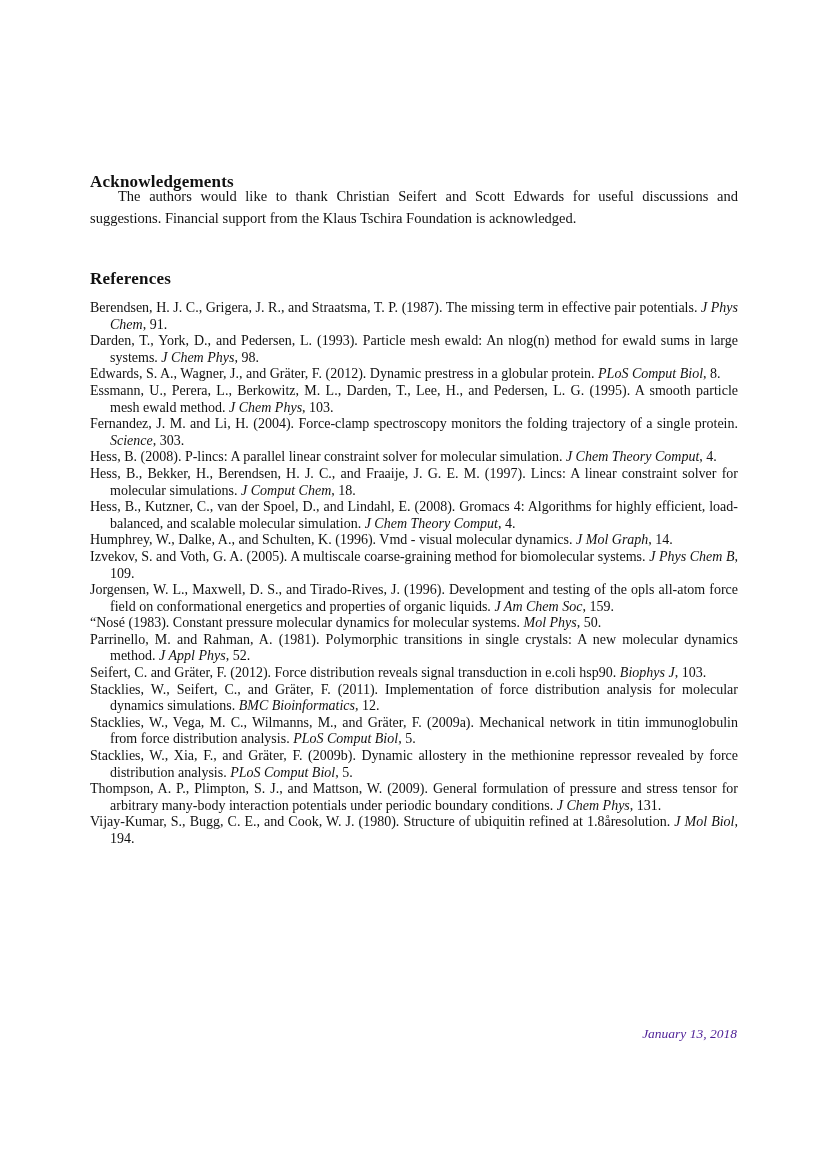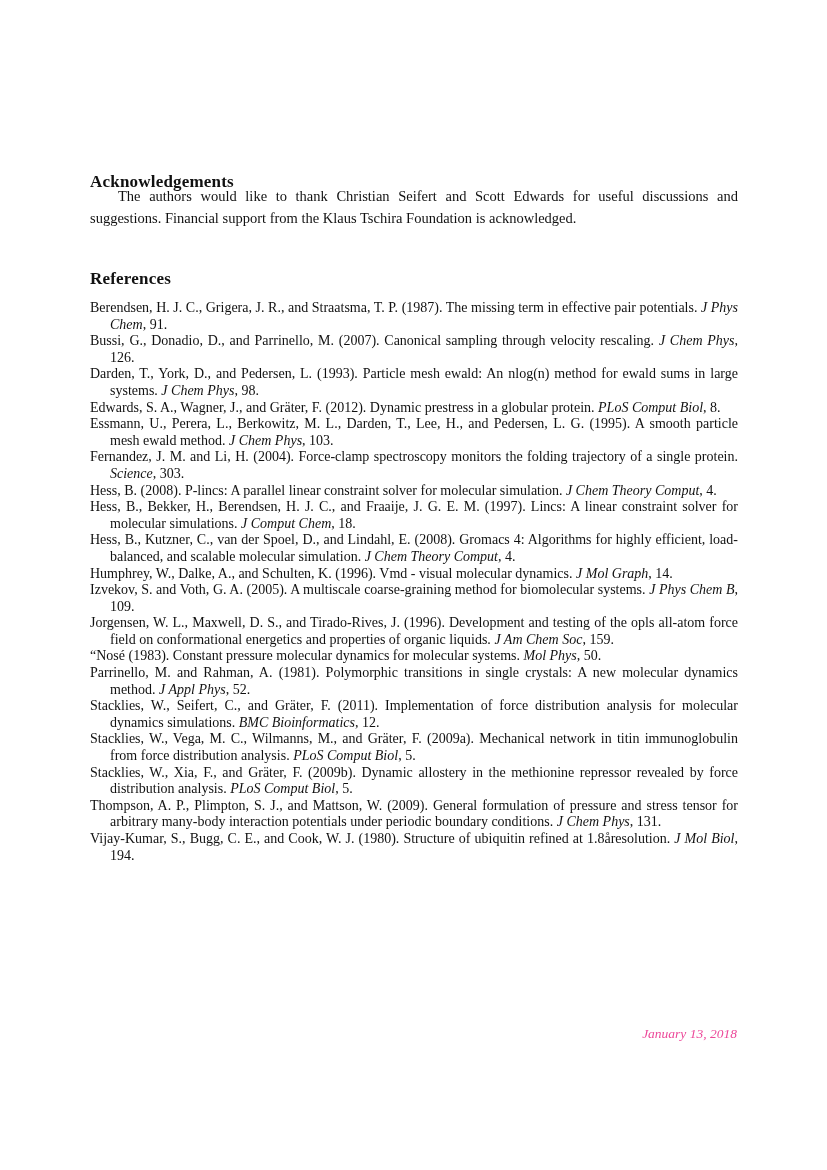--- a/index.html
+++ b/index.html
@@ -66,49 +66,49 @@
   }
   .ref em {
     font-style: italic;
   }
   .page-footer {
     position: absolute;
     right: 90px;
     top: 1026px;
     font-size: 13.5px;
     font-style: italic;
-    color: #ec4899;
+    color: #4c1d95;
   }
 </style>
 </head>
 <body>
 
 <div class="content">
 
   <h2 class="section-heading" id="ack-heading">Acknowledgements</h2>
 
   <p id="ack-paragraph">The authors would like to thank Christian Seifert and Scott Edwards for useful discussions and suggestions. Financial support from the Klaus Tschira Foundation is acknowledged.</p>
 
   <h2 class="section-heading" id="ref-heading">References</h2>
 
   <div id="ref-list">
       <p class="ref"><span>Berendsen, H. J. C., Grigera, J. R., and Straatsma, T. P. (1987). The missing term in effective pair potentials. </span><em>J Phys Chem</em><span>, 91.</span></p>
-      <p class="ref"><span>Bussi, G., Donadio, D., and Parrinello, M. (2007). Canonical sampling through velocity rescaling. </span><em>J Chem Phys</em><span>, 126.</span></p>
       <p class="ref"><span>Darden, T., York, D., and Pedersen, L. (1993). Particle mesh ewald: An nlog(n) method for ewald sums in large systems. </span><em>J Chem Phys</em><span>, 98.</span></p>
       <p class="ref"><span>Edwards, S. A., Wagner, J., and Gräter, F. (2012). Dynamic prestress in a globular protein. </span><em>PLoS Comput Biol</em><span>, 8.</span></p>
       <p class="ref"><span>Essmann, U., Perera, L., Berkowitz, M. L., Darden, T., Lee, H., and Pedersen, L. G. (1995). A smooth particle mesh ewald method. </span><em>J Chem Phys</em><span>, 103.</span></p>
       <p class="ref"><span>Fernandez, J. M. and Li, H. (2004). Force-clamp spectroscopy monitors the folding trajectory of a single protein. </span><em>Science</em><span>, 303.</span></p>
       <p class="ref"><span>Hess, B. (2008). P-lincs: A parallel linear constraint solver for molecular simulation. </span><em>J Chem Theory Comput</em><span>, 4.</span></p>
       <p class="ref"><span>Hess, B., Bekker, H., Berendsen, H. J. C., and Fraaije, J. G. E. M. (1997). Lincs: A linear constraint solver for molecular simulations. </span><em>J Comput Chem</em><span>, 18.</span></p>
       <p class="ref"><span>Hess, B., Kutzner, C., van der Spoel, D., and Lindahl, E. (2008). Gromacs 4: Algorithms for highly efficient, load-balanced, and scalable molecular simulation. </span><em>J Chem Theory Comput</em><span>, 4.</span></p>
       <p class="ref"><span>Humphrey, W., Dalke, A., and Schulten, K. (1996). Vmd - visual molecular dynamics. </span><em>J Mol Graph</em><span>, 14.</span></p>
       <p class="ref"><span>Izvekov, S. and Voth, G. A. (2005). A multiscale coarse-graining method for biomolecular systems. </span><em>J Phys Chem B</em><span>, 109.</span></p>
       <p class="ref"><span>Jorgensen, W. L., Maxwell, D. S., and Tirado-Rives, J. (1996). Development and testing of the opls all-atom force field on conformational energetics and properties of organic liquids. </span><em>J Am Chem Soc</em><span>, 159.</span></p>
       <p class="ref"><span>“Nosé (1983). Constant pressure molecular dynamics for molecular systems. </span><em>Mol Phys</em><span>, 50.</span></p>
       <p class="ref"><span>Parrinello, M. and Rahman, A. (1981). Polymorphic transitions in single crystals: A new molecular dynamics method. </span><em>J Appl Phys</em><span>, 52.</span></p>
+      <p class="ref"><span>Seifert, C. and Gräter, F. (2012). Force distribution reveals signal transduction in e.coli hsp90. </span><em>Biophys J</em><span>, 103.</span></p>
       <p class="ref"><span>Stacklies, W., Seifert, C., and Gräter, F. (2011). Implementation of force distribution analysis for molecular dynamics simulations. </span><em>BMC Bioinformatics</em><span>, 12.</span></p>
       <p class="ref"><span>Stacklies, W., Vega, M. C., Wilmanns, M., and Gräter, F. (2009a). Mechanical network in titin immunoglobulin from force distribution analysis. </span><em>PLoS Comput Biol</em><span>, 5.</span></p>
       <p class="ref"><span>Stacklies, W., Xia, F., and Gräter, F. (2009b). Dynamic allostery in the methionine repressor revealed by force distribution analysis. </span><em>PLoS Comput Biol</em><span>, 5.</span></p>
       <p class="ref"><span>Thompson, A. P., Plimpton, S. J., and Mattson, W. (2009). General formulation of pressure and stress tensor for arbitrary many-body interaction potentials under periodic boundary conditions. </span><em>J Chem Phys</em><span>, 131.</span></p>
       <p class="ref"><span>Vijay-Kumar, S., Bugg, C. E., and Cook, W. J. (1980). Structure of ubiquitin refined at 1.8åresolution. </span><em>J Mol Biol</em><span>, 194.</span></p>
     </div>
 
 </div>
 
 <div class="page-footer">

